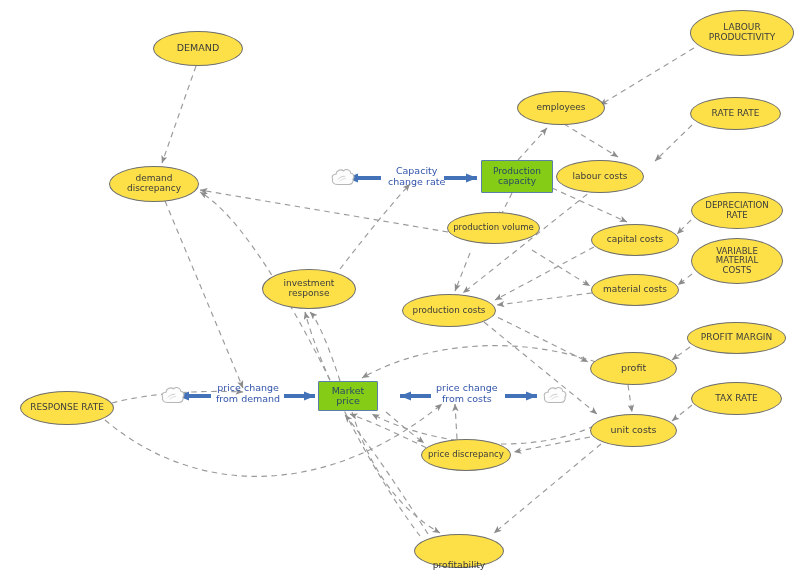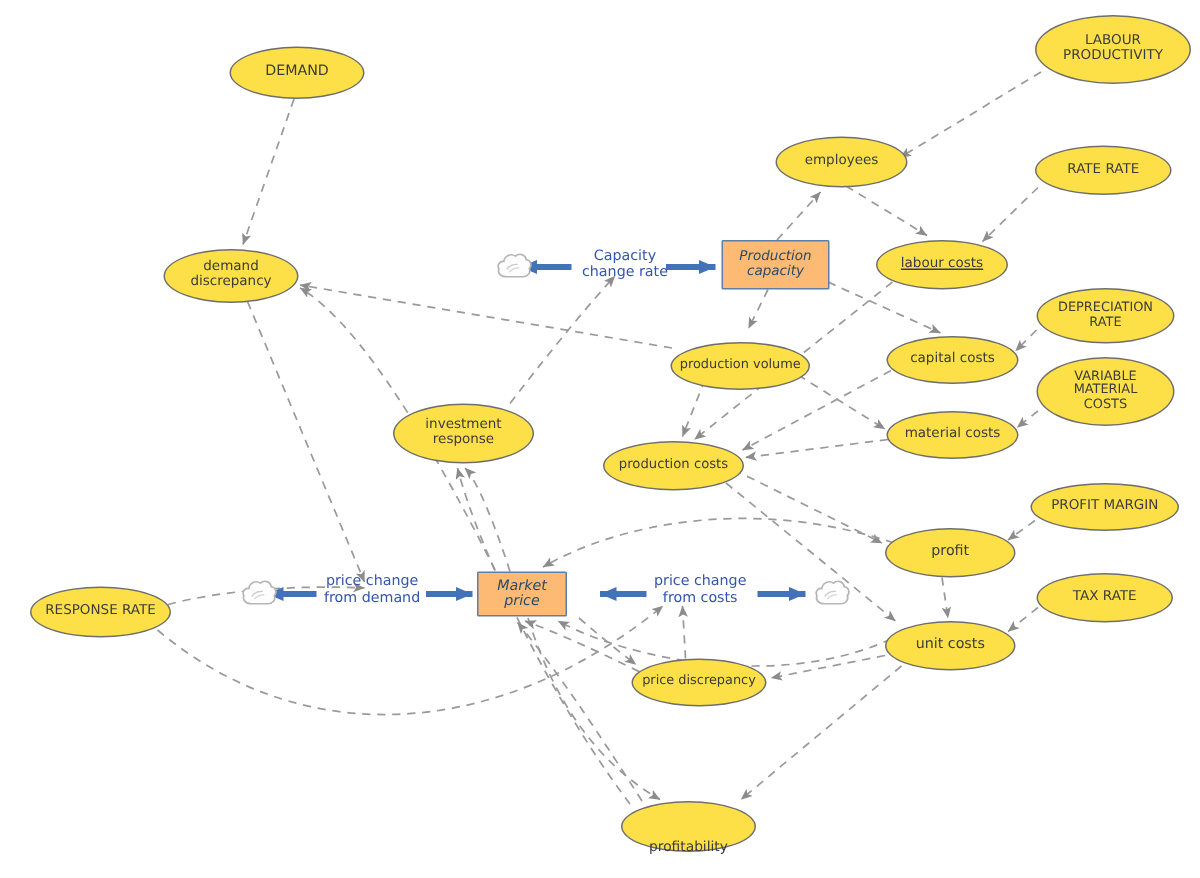--- a/index.html
+++ b/index.html
@@ -3,22 +3,22 @@
 <meta charset="utf-8">
 <style>
   html,body{margin:0;padding:0;background:#ffffff;}
   body{width:800px;height:585px;overflow:hidden;
        font-family:"DejaVu Sans", sans-serif;}
   #canvas{position:relative;width:800px;height:585px;background:#fff;}
   svg.edges{position:absolute;left:0;top:0;width:800px;height:585px;overflow:visible;}
   .node{position:absolute;display:flex;align-items:center;justify-content:center;
         text-align:center;box-sizing:border-box;color:#3b3b3b;line-height:1.08;}
   .node.aux{background:#fde047;border:1.3px solid #6e6e6e;border-radius:50%;}
-  .node.stock{background:#fdba74;border:1.6px solid #5b7fa6;border-radius:1px;
-              color:#2c4a63;font-style:italic;}
+  .node.stock{background:#84cc16;border:1.6px solid #5b7fa6;border-radius:1px;
+              color:#2c4a63;}
   .flowlabel{position:absolute;color:#3355aa;text-align:center;line-height:1.12;
              white-space:nowrap;}
   .cloud{position:absolute;}
 </style>
 </head>
 <body>
 
 <div id="canvas">
 
   <svg class="edges" viewBox="0 0 800 585">
@@ -96,24 +96,24 @@
       <div class="node stock" style="left: 481px; top: 160px; width: 72px; height: 33px; font-size: 9px;">
         <span style="white-space: pre-line;">Production
 capacity</span>
       </div>
       <div class="node stock" style="left: 318px; top: 381px; width: 60px; height: 30px; font-size: 9.5px;">
         <span style="white-space: pre-line;">Market price</span>
       </div>
       <div class="node aux" style="left: 517px; top: 91px; width: 88px; height: 34px; font-size: 9px;">
         <span style="white-space: pre-line;">employees</span>
       </div>
-      <div class="node aux" style="left: 584px; top: 160px; width: 88px; height: 33px; font-size: 9px; text-decoration: underline;">
+      <div class="node aux" style="left: 556px; top: 160px; width: 88px; height: 33px; font-size: 9px;">
         <span style="white-space: pre-line;">labour costs</span>
       </div>
-      <div class="node aux" style="left: 447px; top: 228px; width: 93px; height: 32px; font-size: 8.6px;">
+      <div class="node aux" style="left: 447px; top: 212px; width: 93px; height: 32px; font-size: 8.6px;">
         <span style="white-space: pre-line;">production volume</span>
       </div>
       <div class="node aux" style="left: 591px; top: 224px; width: 88px; height: 32px; font-size: 9px;">
         <span style="white-space: pre-line;">capital costs</span>
       </div>
       <div class="node aux" style="left: 591px; top: 274px; width: 88px; height: 32px; font-size: 9px;">
         <span style="white-space: pre-line;">material costs</span>
       </div>
       <div class="node aux" style="left: 402px; top: 294px; width: 94px; height: 33px; font-size: 8.8px;">
         <span style="white-space: pre-line;">production costs</span>

